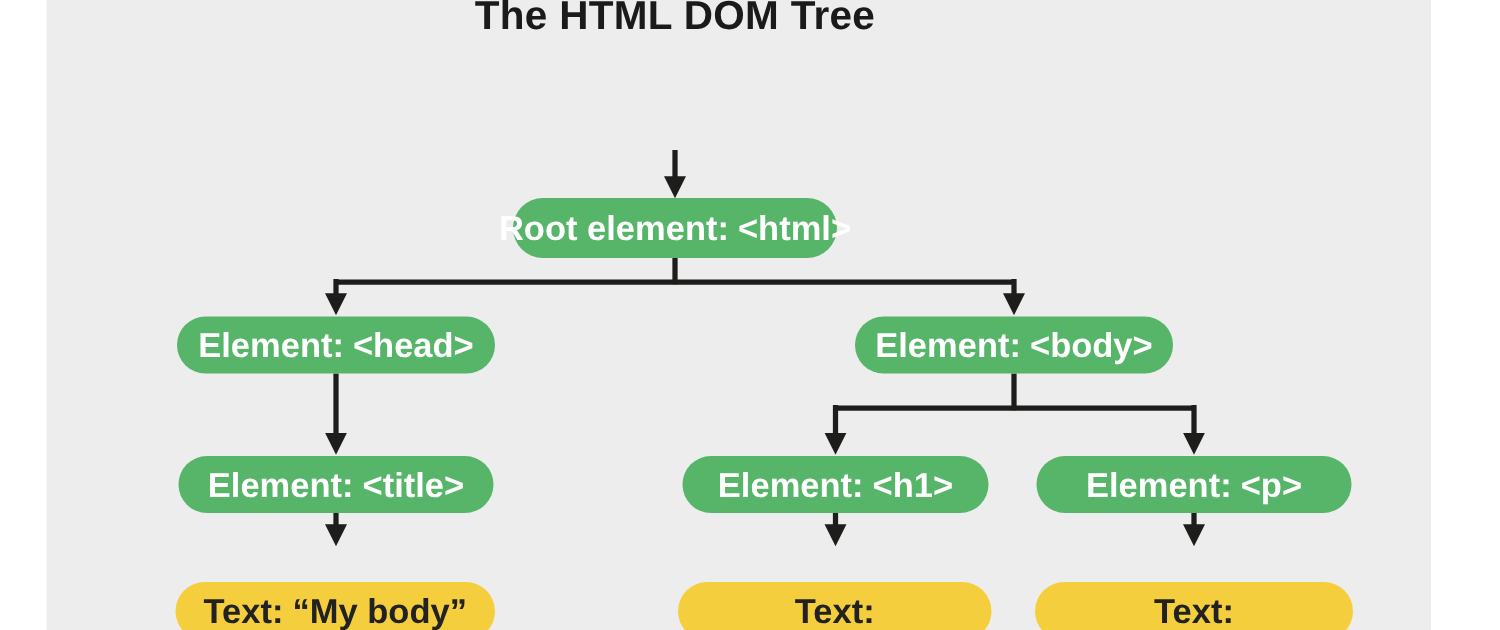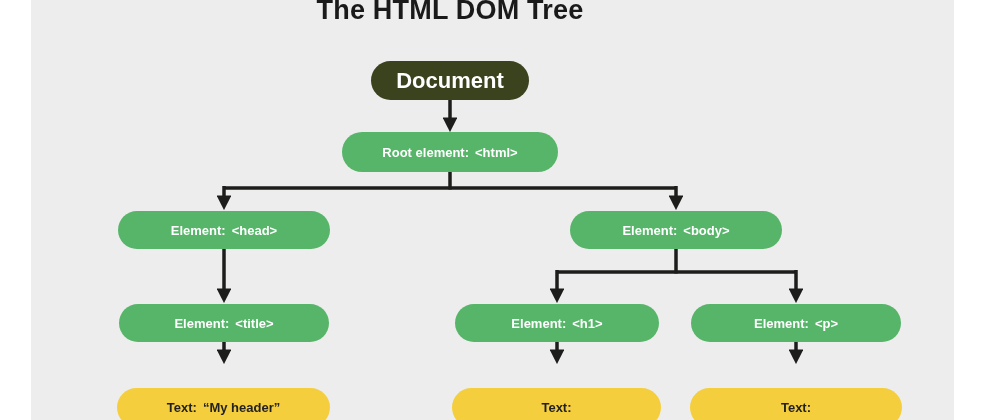--- a/index.html
+++ b/index.html
@@ -38,21 +38,21 @@
     pointer-events: none;
   }
   .connectors line { stroke: var(--line, #1D1D1B); stroke-width: 3.5; }
   .node {
     position: absolute;
     display: flex;
     align-items: center;
     justify-content: center;
     border-radius: 999px;
     white-space: nowrap;
-    font-size: 13px;
+    font-size: 23px;
     line-height: 1;
   }
   .node .lbl { font-weight: 700; }
   .node .val { font-weight: 700; margin-left: 6px; }
   .node-document {
     left: 371px; top: 61px; width: 158px; height: 39px;
     background: var(--document-fill, #3A421E);
     color: #FFFFFF;
     font-size: 22px;
     font-weight: 700;
@@ -103,23 +103,20 @@
     <line x1="676" y1="249" x2="676" y2="273.5"></line>
     <line x1="557" y1="272" x2="796" y2="272"></line>
     <line x1="557" y1="270" x2="557" y2="298" marker-end="url(#arrow)"></line>
     <line x1="796" y1="270" x2="796" y2="298" marker-end="url(#arrow)"></line>
 
     <line x1="224" y1="342" x2="224" y2="359" marker-end="url(#arrow)"></line>
     <line x1="557" y1="342" x2="557" y2="359" marker-end="url(#arrow)"></line>
     <line x1="796" y1="342" x2="796" y2="359" marker-end="url(#arrow)"></line>
   </svg>
 
-  <div class="node node-document">
-    <span class="lbl">Document</span>
-  </div>
 
   <div class="node node-element node-root">
     <span class="lbl">Root element:</span>
     <span class="val">&lt;html&gt;</span>
   </div>
 
   <div class="node node-element node-head">
     <span class="lbl">Element:</span>
     <span class="val">&lt;head&gt;</span>
   </div>
@@ -139,21 +136,21 @@
     <span class="val">&lt;h1&gt;</span>
   </div>
 
   <div class="node node-element node-p">
     <span class="lbl">Element:</span>
     <span class="val">&lt;p&gt;</span>
   </div>
 
   <div class="node node-text node-text-title">
     <span class="lbl">Text:</span>
-    <span class="val">“My header”</span>
+    <span class="val">“My body”</span>
   </div>
 
   <div class="node node-text node-text-header">
     <span class="lbl">Text:</span>
   </div>
 
   <div class="node node-text node-text-paragraph">
     <span class="lbl">Text:</span>
   </div>
 </div>

